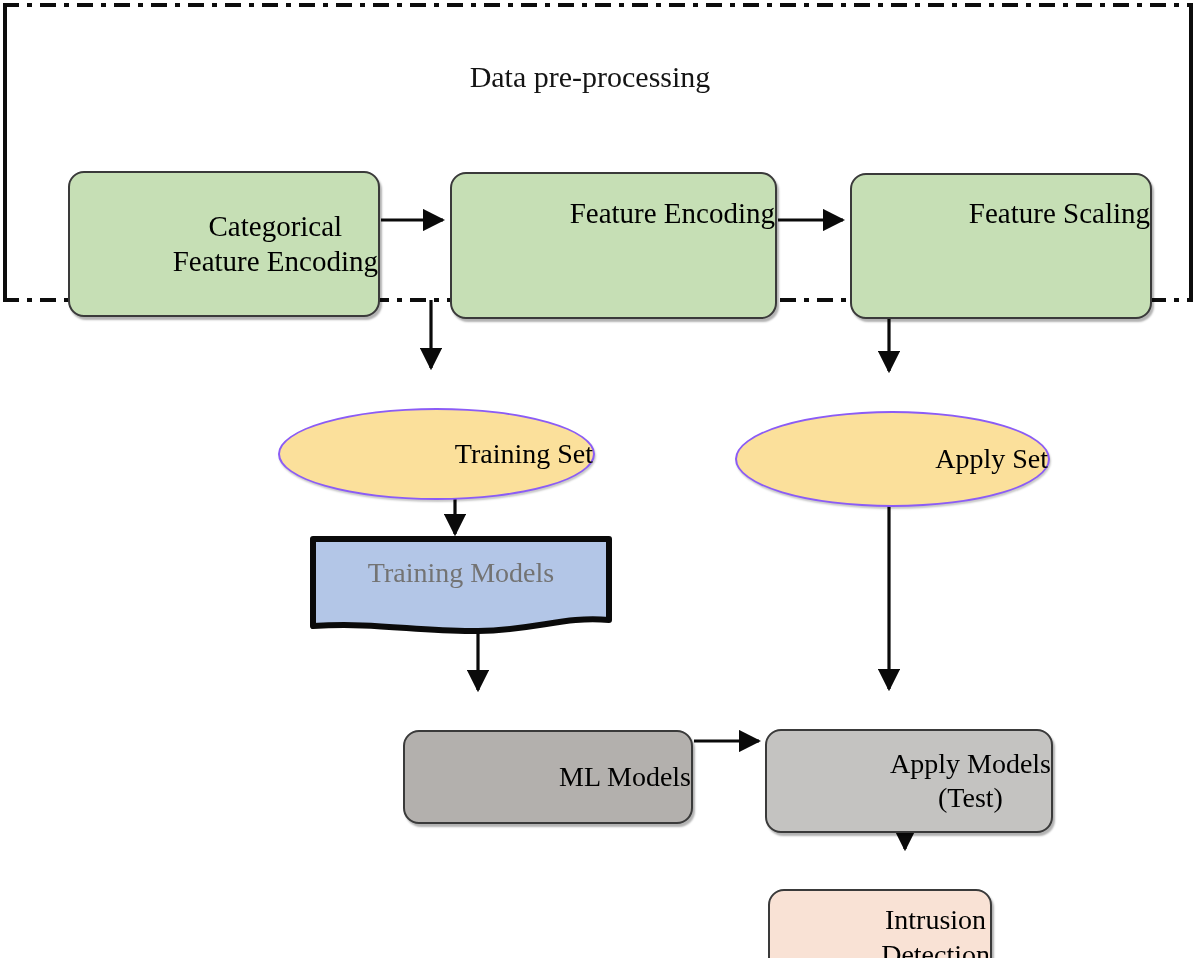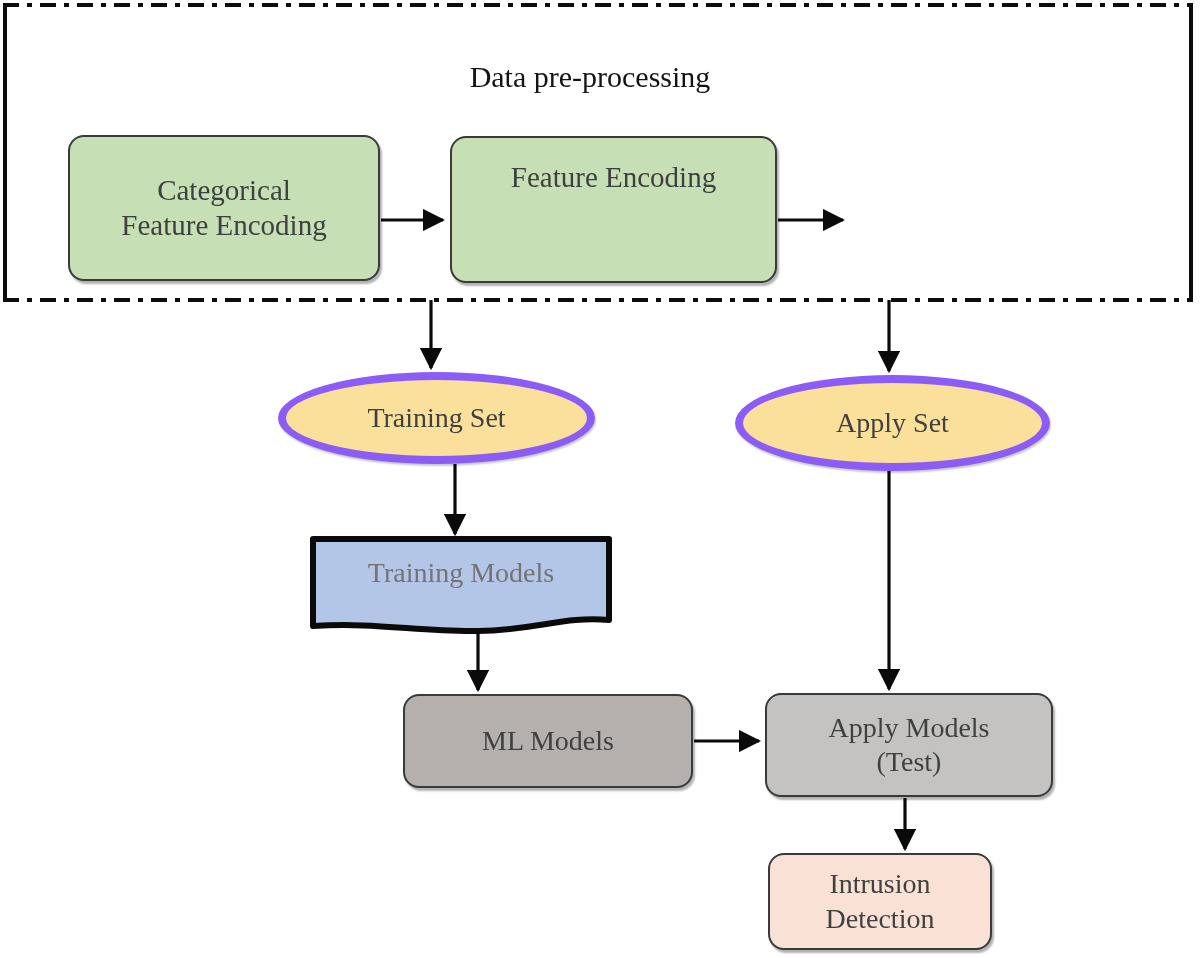--- a/index.html
+++ b/index.html
@@ -20,33 +20,34 @@
     position: absolute;
     box-sizing: border-box;
     border: 4px dashed #0d0d0d;
     background: transparent;
   }
   .node {
     position: absolute;
     box-sizing: border-box;
     display: flex;
     align-items: center;
-    justify-content: center;
+    justify-content: flex-end;
     text-align: center;
-    color: #404040;
+    color: #000000;
     line-height: 1.22;
     white-space: pre-line;
+    margin-top: 36px;
   }
   .rrect {
     border: 2px solid #3a3a3a;
     border-radius: 16px;
     box-shadow: 2px 3px 2px rgba(0,0,0,0.30);
   }
   .ellipse {
-    border: 8px solid #8b5cf6;
+    border: 2px solid #8b5cf6;
     border-radius: 50%;
     box-shadow: 1px 2px 2px rgba(0,0,0,0.22);
   }
   .doc-wrap {
     position: absolute;
   }
   .doc-wrap svg { display: block; }
   .doc-label {
     position: absolute;
     display: flex;
@@ -127,20 +128,23 @@
 
   <div class="node rrect" style="left:68px; top:135px; width:312px; height:146px; background:#c6dfb5; font-size:29px;">
     <span>Categorical
 Feature Encoding</span>
   </div>
 
   <div class="node rrect" style="left:450px; top:136px; width:327px; height:147px; background:#c6dfb5; font-size:29px; align-items:flex-start; padding-top:22px;">
     <span>Feature Encoding</span>
   </div>
 
+  <div class="node rrect" style="left:850px; top:137px; width:302px; height:146px; background:#c6dfb5; font-size:29px; align-items:flex-start; padding-top:21px;">
+    <span>Feature Scaling</span>
+  </div>
 
   <div class="node ellipse" style="left:278px; top:372px; width:317px; height:92px; background:#fbe09b; font-size:28px;">
     <span>Training Set</span>
   </div>
 
   <div class="node ellipse" style="left:735px; top:375px; width:315px; height:96px; background:#fbe09b; font-size:28px;">
     <span>Apply Set</span>
   </div>
 
   <div class="doc-wrap" style="left:308px; top:534px; width:306px; height:104px;">

